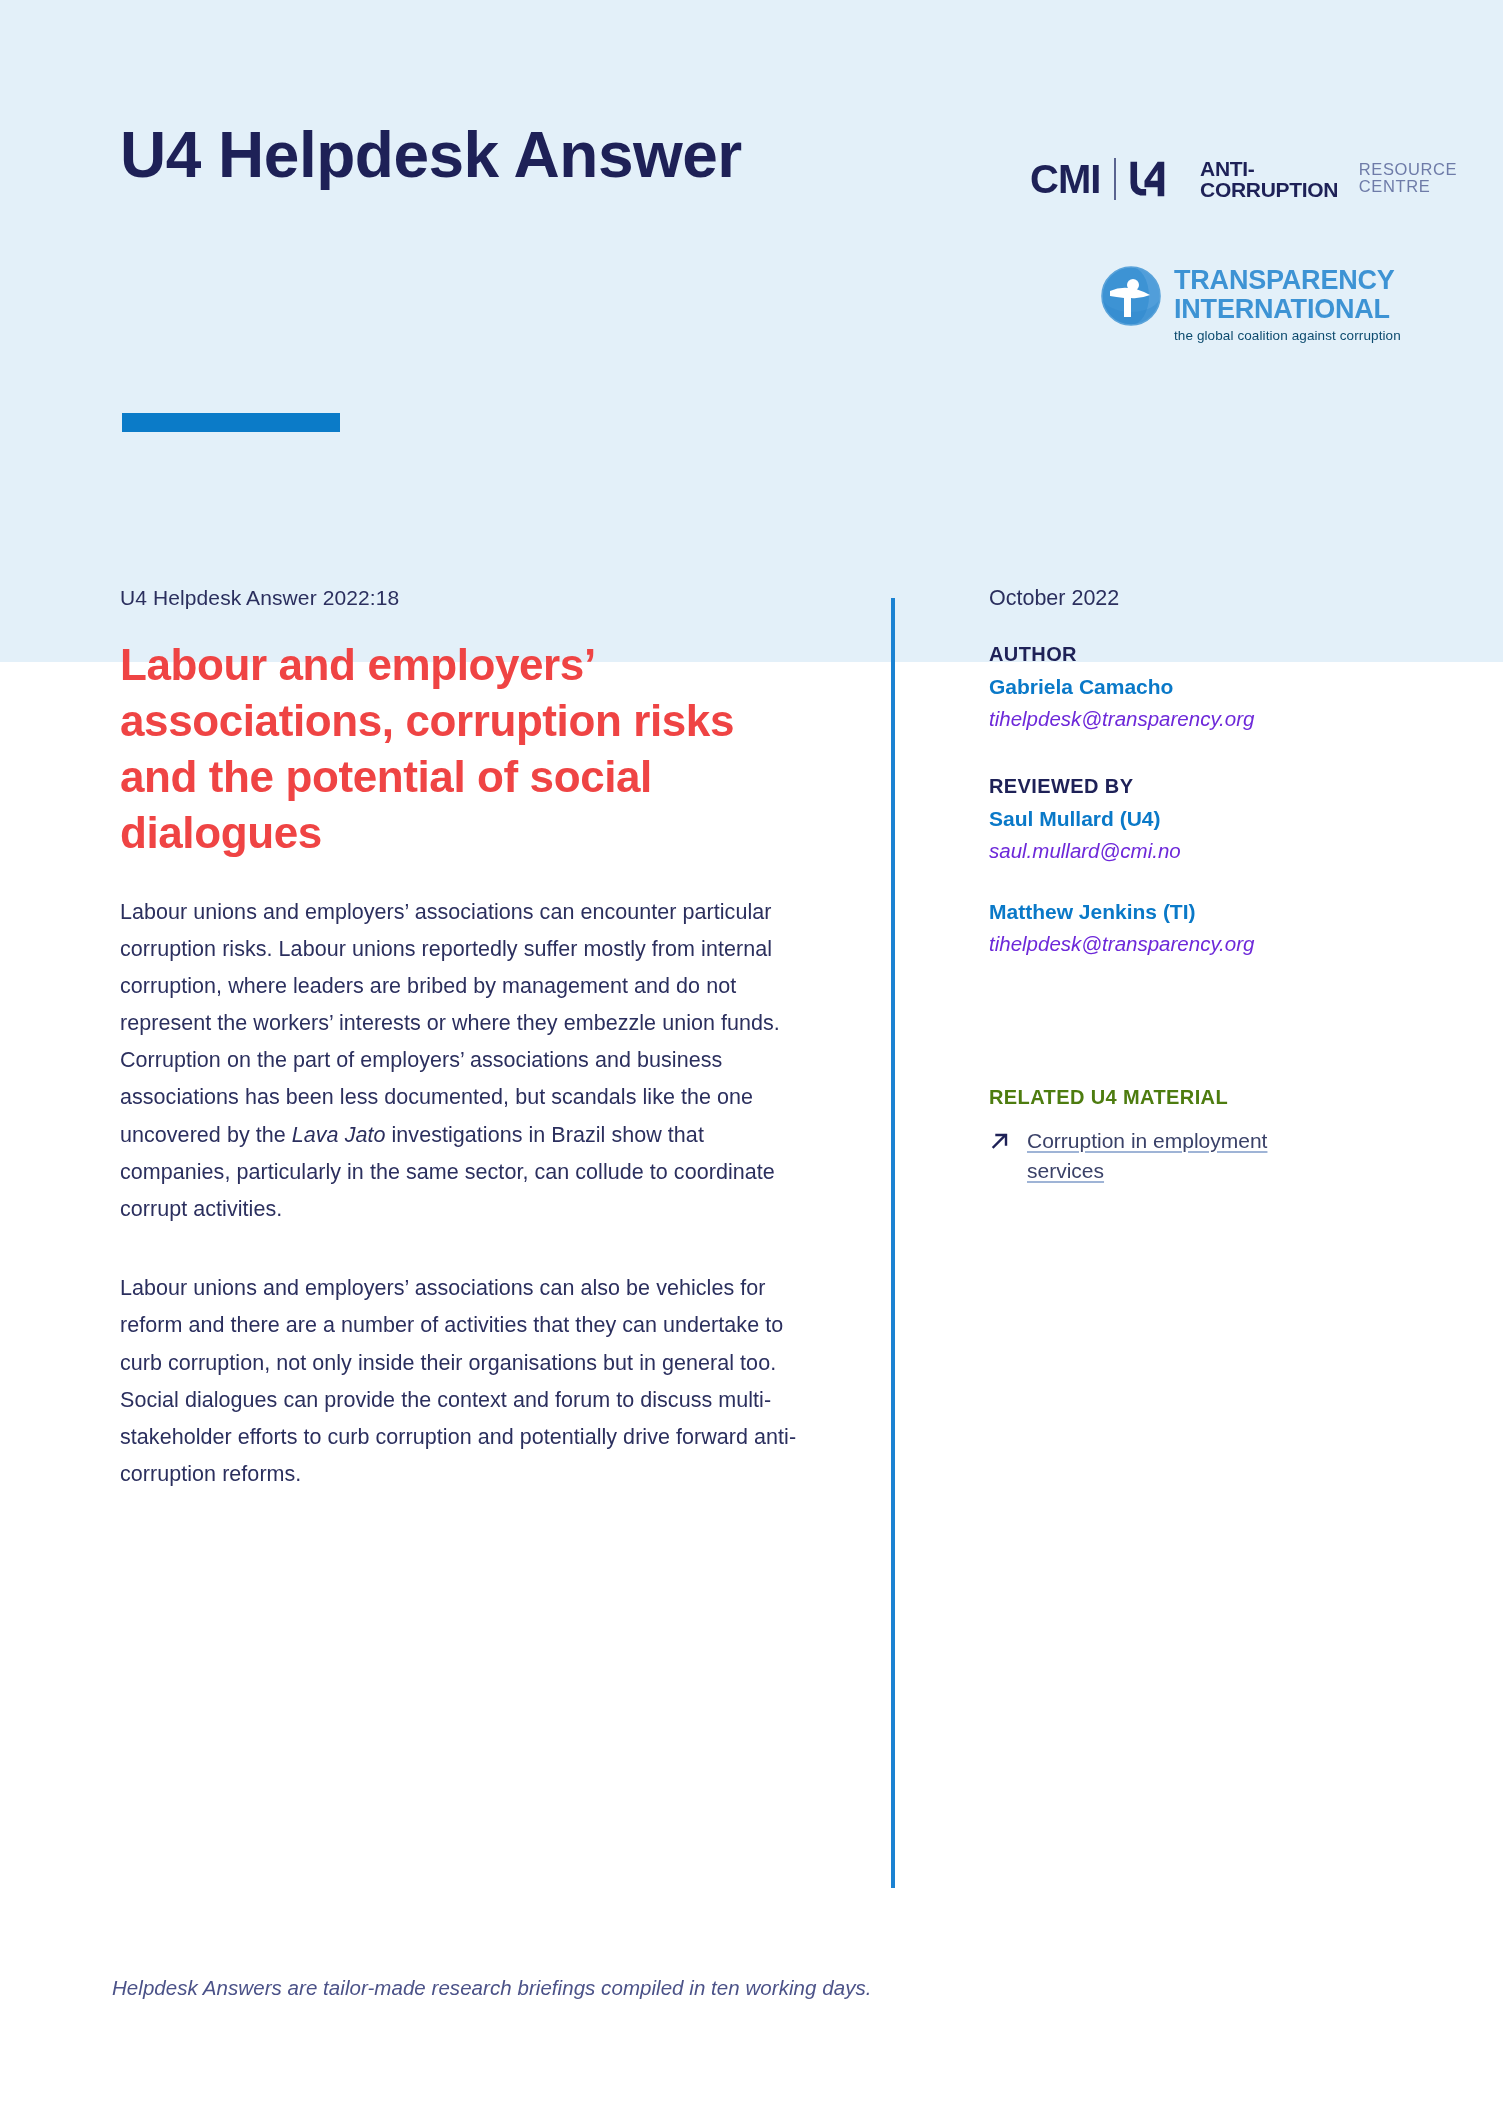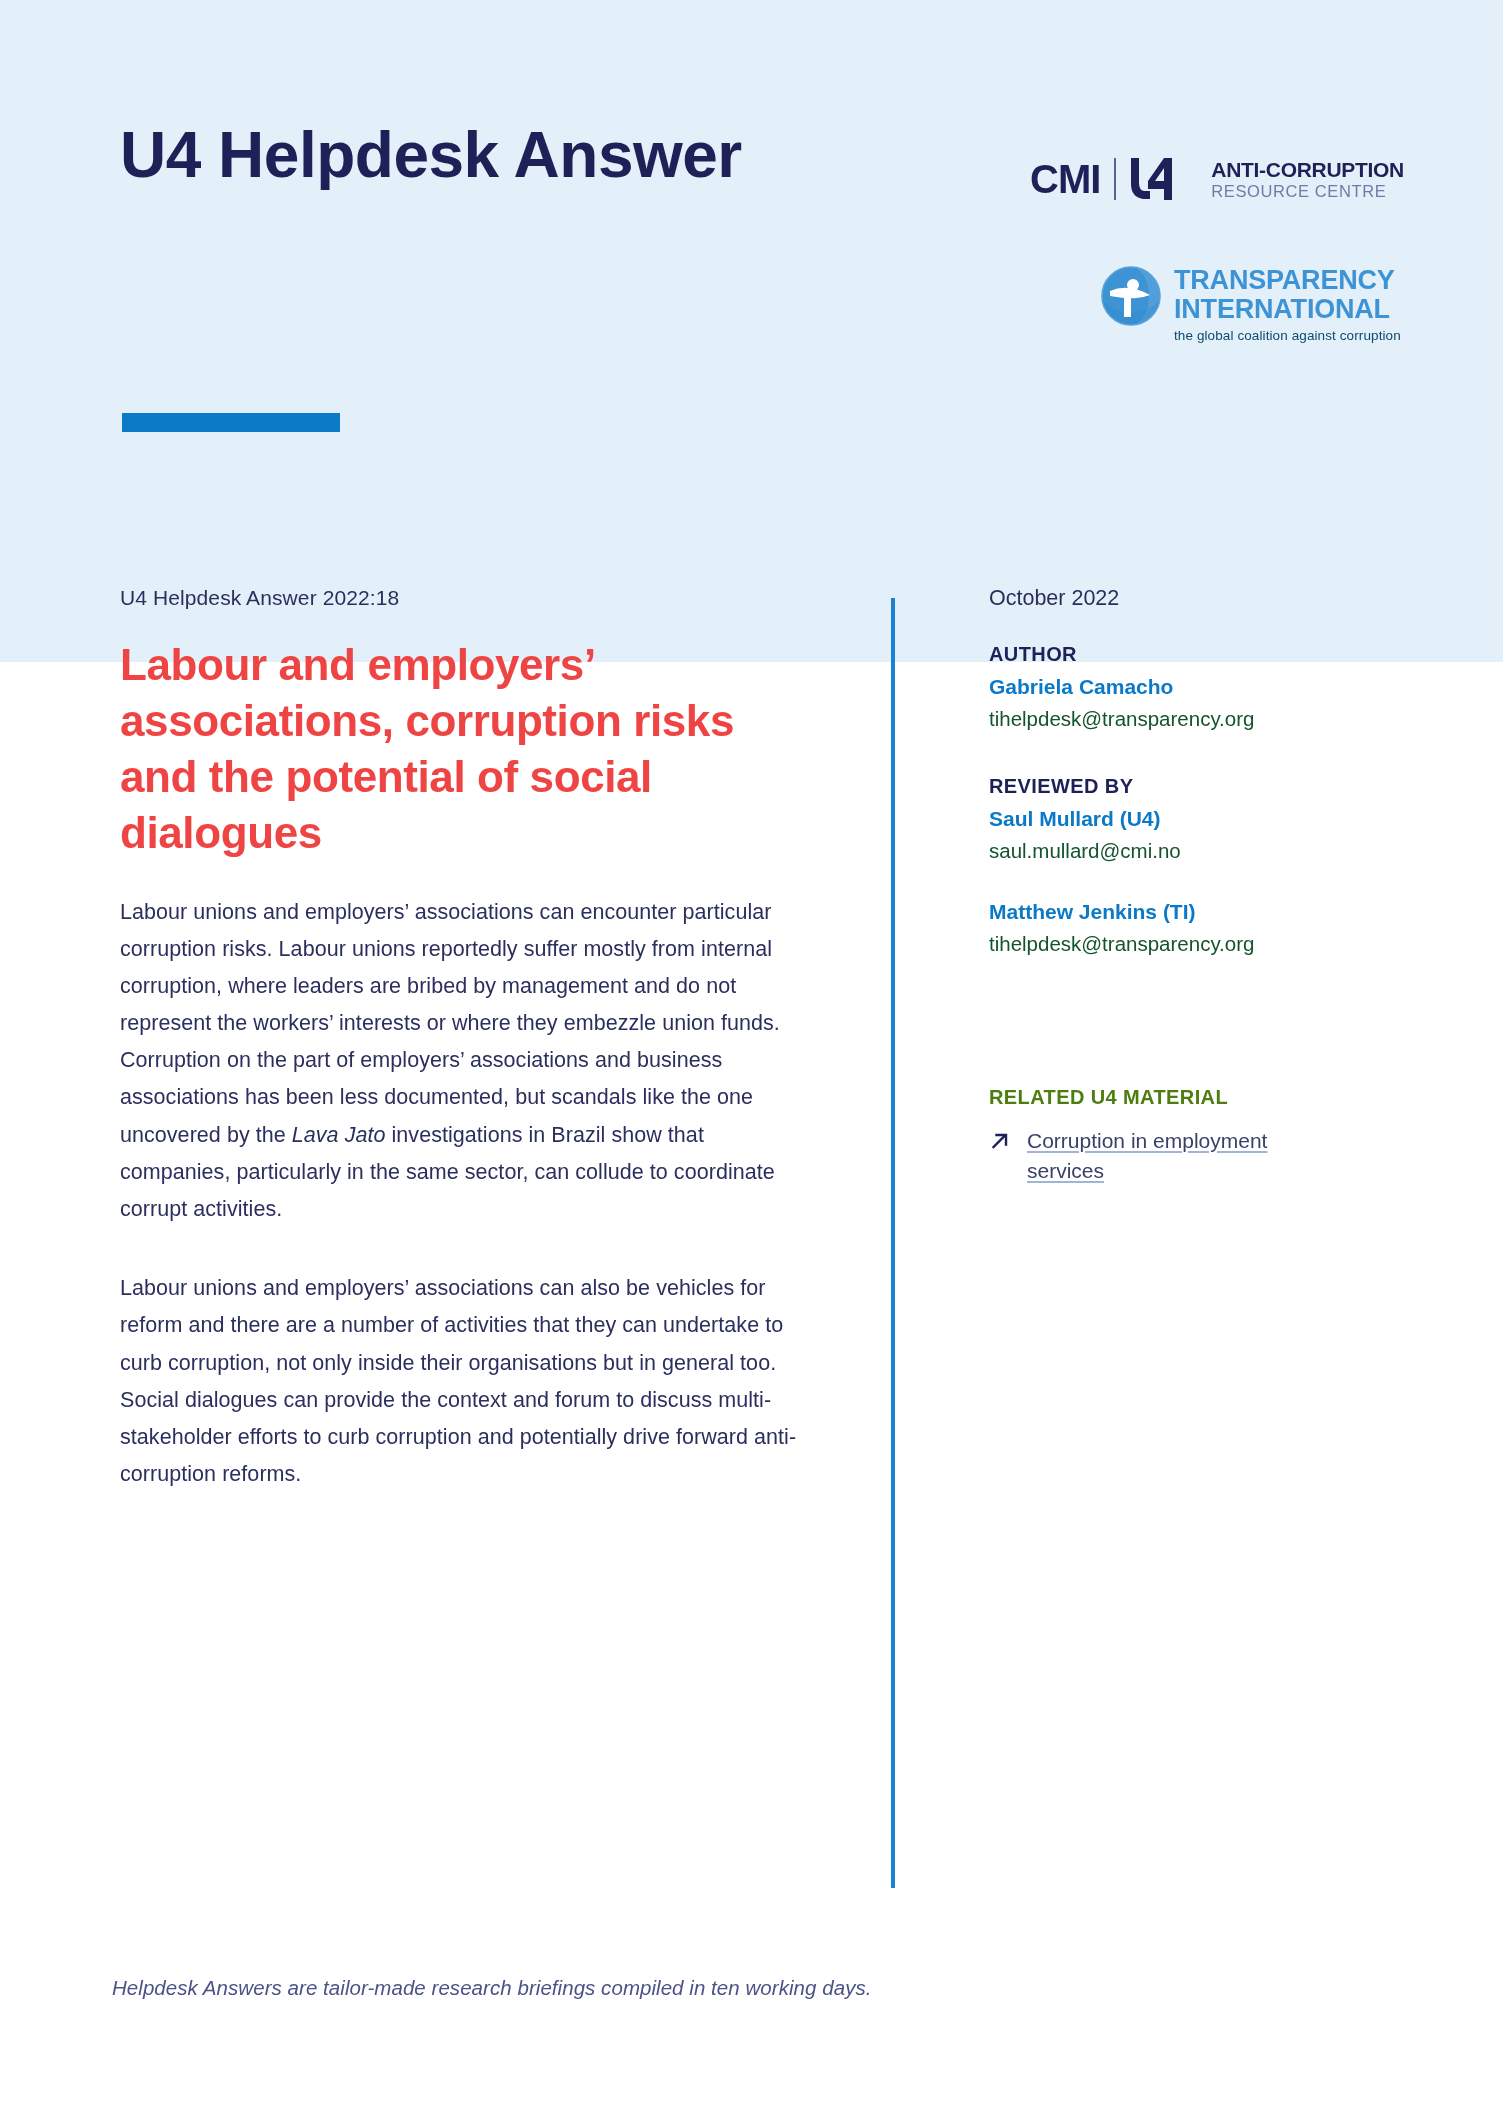--- a/index.html
+++ b/index.html
@@ -66,21 +66,21 @@
     height: 42px;
     background: #5a6490;
     margin: 0 12px 0 14px;
   }
   .u4-mark {
     margin-right: 9px;
     display: block;
   }
   .u4-lockup-text {
     display: flex;
-    flex-direction: column;
+    flex-direction: row;
     justify-content: flex-end;
     line-height: 1;
     margin-left: 12px;
   }
   .u4-line1 {
     font-size: 21px;
     font-weight: bold;
     color: #1e2157;
     letter-spacing: -0.3px;
   }
@@ -190,22 +190,23 @@
     letter-spacing: 0.4px;
   }
   .meta-name {
     font-size: 21px;
     font-weight: bold;
     color: #0a79c8;
     margin-top: 9px;
   }
   .meta-email {
     font-size: 20.5px;
-    color: #14532d;
+    color: #6d28d9;
     margin-top: 8px;
+    font-style: italic;
   }
   .reviewer-second { margin-top: 37px; }
 
   .related-block { margin-top: 130px; }
   .related-label {
     font-size: 20px;
     font-weight: bold;
     color: #4d7c0f;
     letter-spacing: 0.4px;
   }

